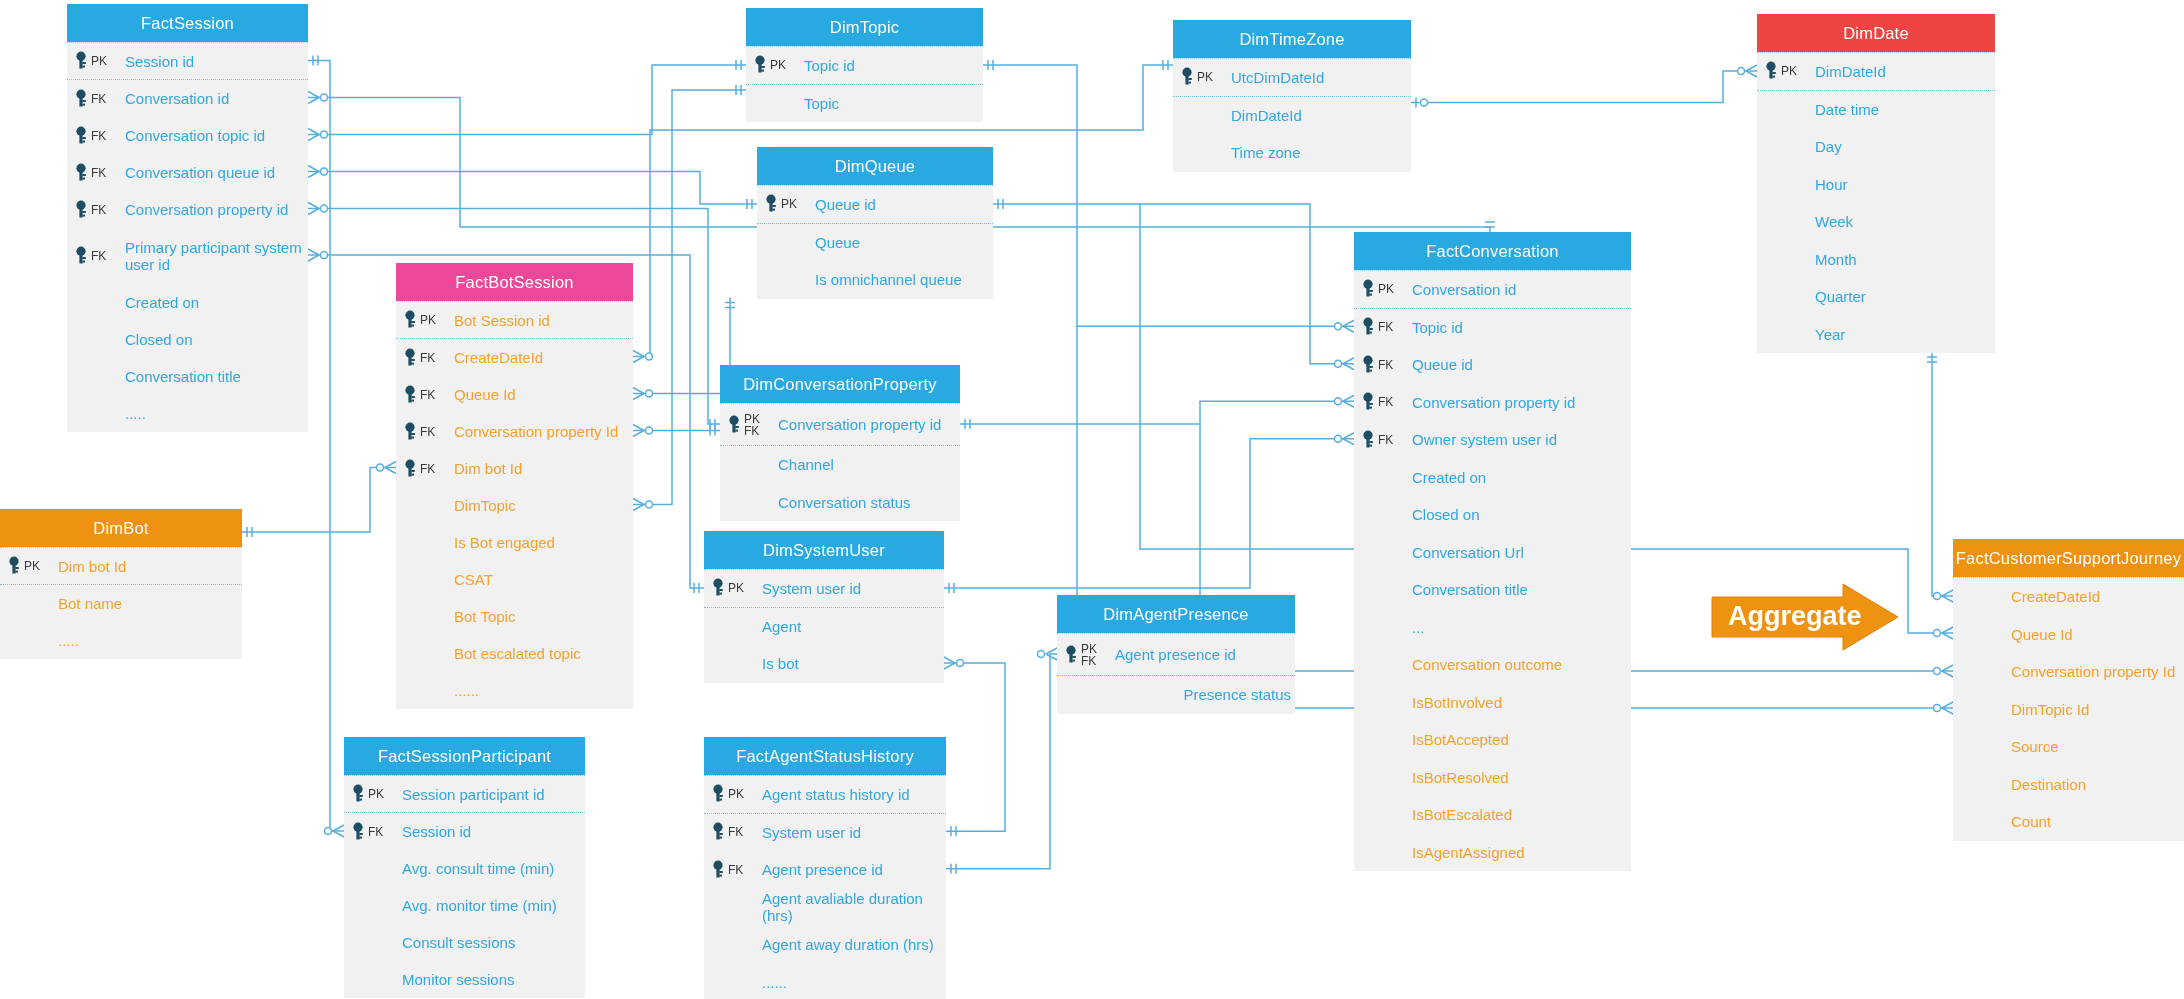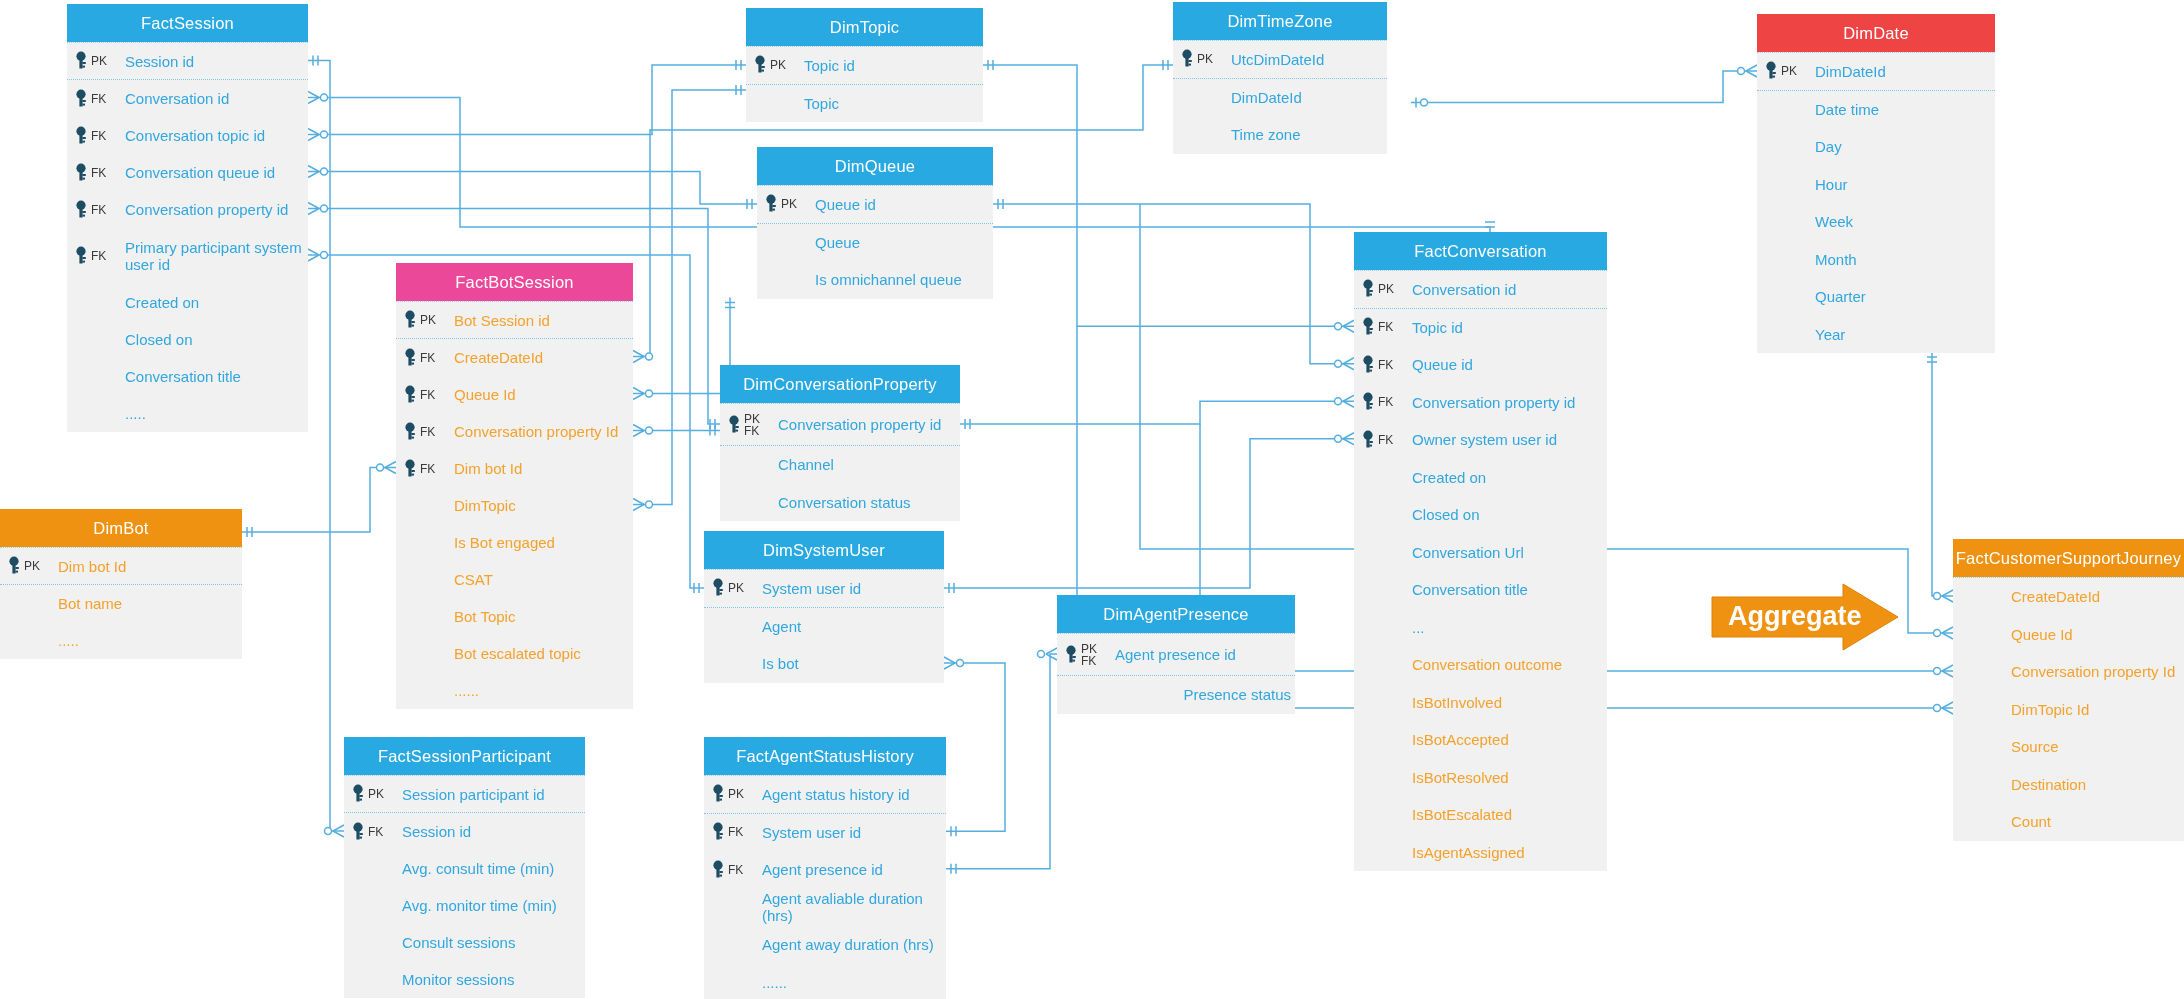--- a/index.html
+++ b/index.html
@@ -636,21 +636,21 @@
                 <span class="klabel">FK</span>
               </span>
             </span>
             <span class="flabel blue">Agent presence id</span>
           </div>
           <div class="erow" style="height: 37.5px; justify-content: flex-end;">
             <span class="flabel blue nokey">Presence status</span>
           </div>
         </div>
       </div>
-      <div class="entity" style="left: 1173px; top: 2px; width: 214px;">
+      <div class="entity" style="left: 1173px; top: 20px; width: 238px;">
         <div class="ehead" style="background: rgb(41, 169, 225);">DimTimeZone</div>
         <div class="ebody">
           <div class="erow sep" style="height: 37.5px;">
             <span class="kcell">
               <svg width="13" height="20" viewBox="0 0 13 20">
                 <g fill="#1E4D63">
                   <circle cx="6" cy="5.2" r="4.6"></circle>
                   <rect x="4.4" y="8" width="3.2" height="9.5"></rect>
                   <rect x="7.4" y="11" width="3.4" height="2"></rect>
                   <rect x="7.4" y="14.6" width="2.6" height="2"></rect>
@@ -663,21 +663,21 @@
             <span class="flabel blue">UtcDimDateId</span>
           </div>
           <div class="erow" style="height: 37.5px;">
             <span class="flabel blue nokey">DimDateId</span>
           </div>
           <div class="erow" style="height: 37.5px;">
             <span class="flabel blue nokey">Time zone</span>
           </div>
         </div>
       </div>
-      <div class="entity" style="left: 1354px; top: 232px; width: 253px;">
+      <div class="entity" style="left: 1354px; top: 232px; width: 277px;">
         <div class="ehead" style="background: rgb(41, 169, 225);">FactConversation</div>
         <div class="ebody">
           <div class="erow sep" style="height: 37.5px;">
             <span class="kcell">
               <svg width="13" height="20" viewBox="0 0 13 20">
                 <g fill="#1E4D63">
                   <circle cx="6" cy="5.2" r="4.6"></circle>
                   <rect x="4.4" y="8" width="3.2" height="9.5"></rect>
                   <rect x="7.4" y="11" width="3.4" height="2"></rect>
                   <rect x="7.4" y="14.6" width="2.6" height="2"></rect>

